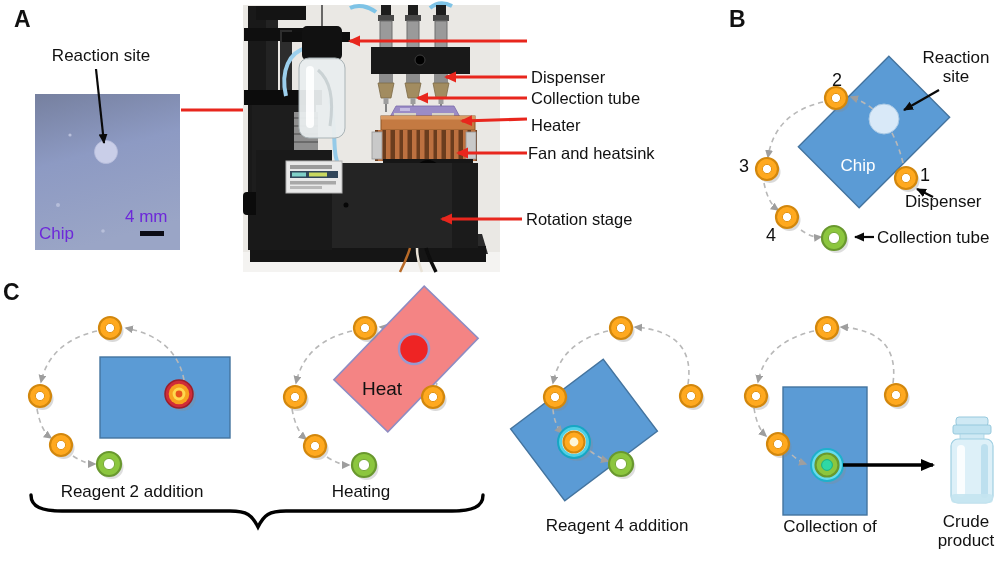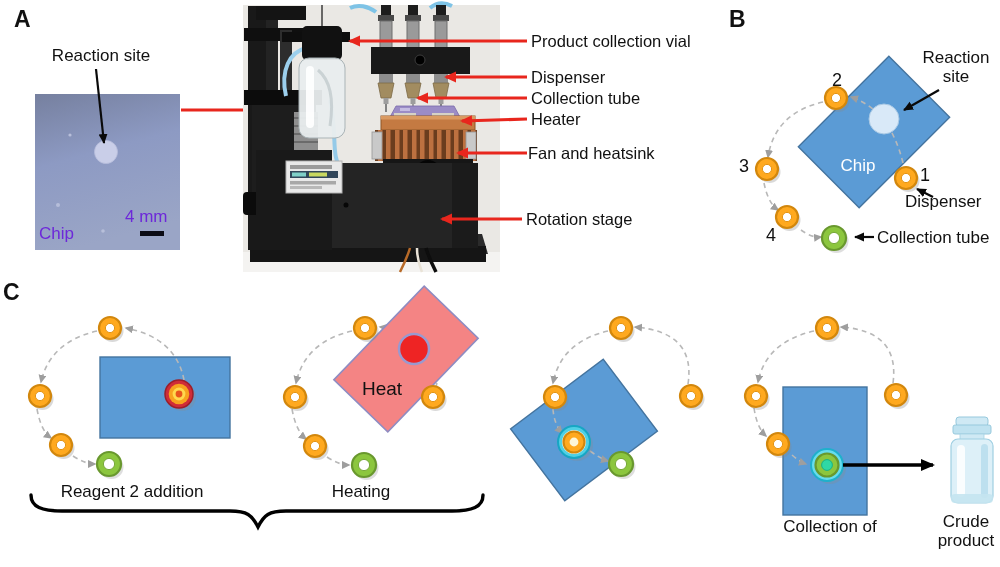--- a/index.html
+++ b/index.html
@@ -287,42 +287,42 @@
   </g>
 
   <path d="M 31 495 C 31 507 42 511 62 511 L 230 511 C 247 511 252 515 258 527 C 264 515 269 511 286 511 L 452 511 C 472 511 483 507 483 495" class="brace"></path>
 </svg>
 
 <span class="t pl" style="left:14px;top:10px">A</span>
 <div class="t tc" style="left:36px;top:46px;width:130px">Reaction site</div>
 <span class="t dark" style="left:39px;top:224px">Chip</span>
 <span class="t dark" style="left:125px;top:207px">4 mm</span>
 
-<span class="t app" style="left:531px;top:32px">Product collection vial</span>
 <span class="t app" style="left:531px;top:68px">Dispenser</span>
 <span class="t app" style="left:531px;top:89px">Collection tube</span>
-<span class="t app" style="left:531px;top:110px">Heater</span>
+<span class="t app" style="left:531px;top:116px">Heater</span>
 <span class="t app" style="left:528px;top:144px">Fan and heatsink</span>
 <span class="t app" style="left:526px;top:210px">Rotation stage</span>
 
 <span class="t pl" style="left:729px;top:10px">B</span>
 <div class="t tc" style="left:914px;top:48px;width:84px">Reaction site</div>
 <div class="t tc white" style="left:838px;top:156px;width:40px">Chip</div>
 <span class="t num" style="left:832px;top:71px">2</span>
 <span class="t num" style="left:920px;top:166px">1</span>
 <span class="t num" style="left:739px;top:157px">3</span>
 <span class="t num" style="left:766px;top:226px">4</span>
 <span class="t" style="left:905px;top:192px">Dispenser</span>
 <span class="t" style="left:877px;top:228px">Collection tube</span>
 
 <span class="t pl" style="left:3px;top:283px">C</span>
 <div class="t tc" style="left:52px;top:482px;width:160px">Reagent 2 addition</div>
 <div class="t tc heatT" style="left:357px;top:379px;width:50px">Heat</div>
 <div class="t tc" style="left:311px;top:482px;width:100px">Heating</div>
 <div class="t tc" style="left:522px;top:516px;width:190px">
+  <div>Reagent 4 addition</div>
 </div>
 <div class="t tc" style="left:765px;top:517px;width:130px">
   <div>Collection of</div>
 </div>
 <div class="t tc" style="left:926px;top:512px;width:80px">
   <div>Crude</div>
   <div>product</div>
 </div>
 
 </div>

